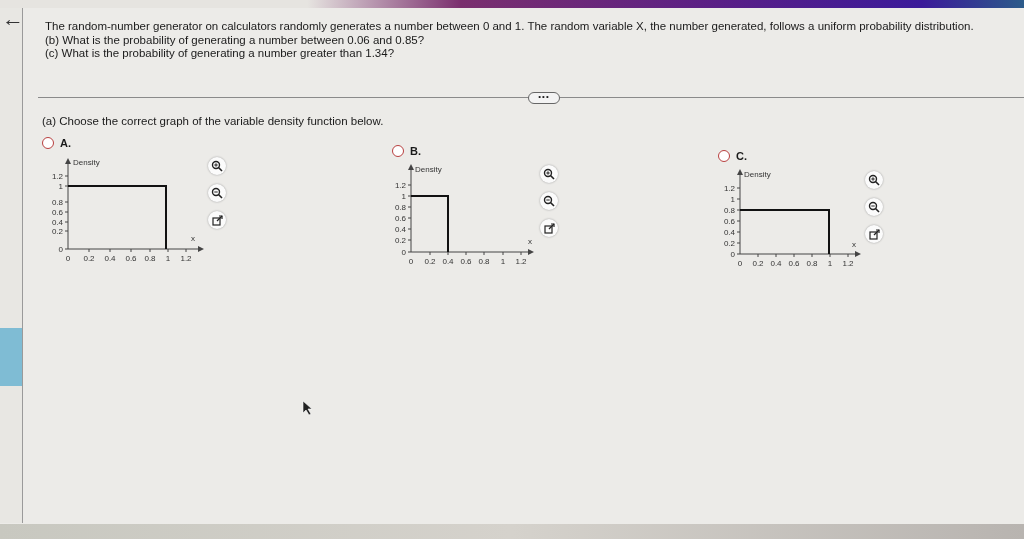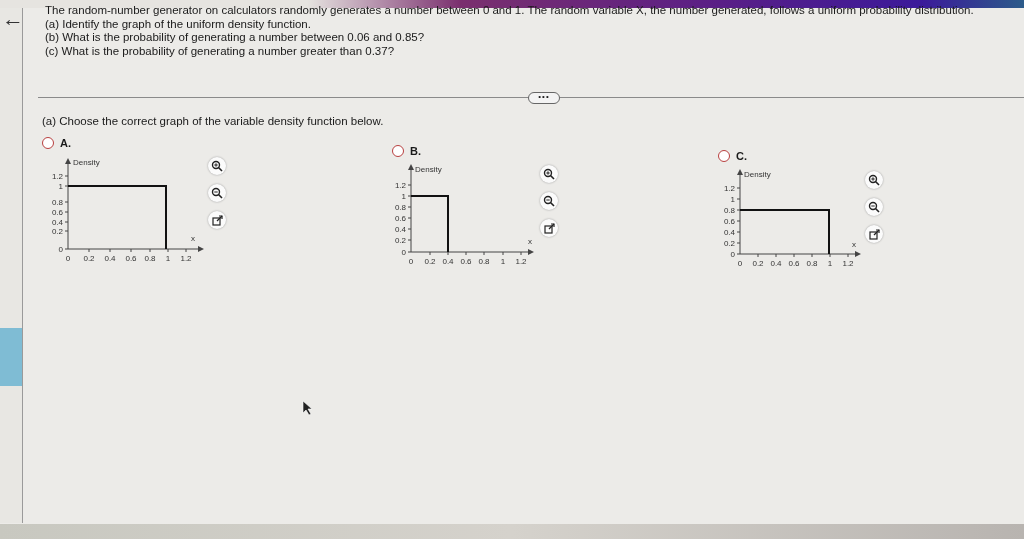--- a/index.html
+++ b/index.html
@@ -1,21 +1,21 @@
 <!DOCTYPE html>
 <html><head>
 <meta charset="utf-8">
 <style>
   html,body{margin:0;padding:0;}
   body{width:1024px;height:539px;overflow:hidden;background:#ecebe8;font-family:"Liberation Sans",sans-serif;color:#1a1a1a;position:relative;}
   .topbar{position:absolute;left:0;top:0;width:1024px;height:8px;background:linear-gradient(90deg,#e6e4e0 0%,#e6e4e0 30%,#7a2f6e 45%,#5a1f86 70%,#3b1a9a 90%,#2b5b8a 100%);}
   .sidebar{position:absolute;left:0;top:8px;width:22px;height:515px;background:#e8e7e3;border-right:1px solid #9a9a9a;}
   .sidebar-accent{position:absolute;left:0;top:320px;width:22px;height:58px;background:#7fbcd4;}
   .back{position:absolute;left:2px;top:8px;font-size:22px;color:#333;line-height:22px;}
-  .problem{position:absolute;left:45px;top:4px;font-size:11.5px;line-height:13.5px;}
+  .problem{position:absolute;left:45px;top:20px;font-size:11.5px;line-height:13.5px;}
   .problem div{white-space:nowrap;}
   .divider{position:absolute;left:38px;right:0;top:97px;height:1px;background:#8a8a8a;}
   .more-btn{position:absolute;left:528px;top:92px;width:30px;height:10px;border:1px solid #666;border-radius:6px;background:#f3f3f3;font-size:8px;line-height:8px;text-align:center;letter-spacing:1px;}
   .prompt{position:absolute;left:42px;top:115px;font-size:11.5px;}
   .opt-label{position:absolute;display:flex;align-items:center;gap:6px;font-size:11px;font-weight:bold;color:#1a1a1a;}
   .radio{width:10px;height:10px;border:1.5px solid #b84040;border-radius:50%;background:#fff;}
   .chart{position:absolute;}
   .chart svg text{font-family:"Liberation Sans",sans-serif;font-size:8px;fill:#333;}
   .tools{position:absolute;display:flex;flex-direction:column;gap:9px;}
   .tool{width:18px;height:18px;border-radius:50%;background:#fbfbfb;box-shadow:0 0 2px #999;display:flex;align-items:center;justify-content:center;}
@@ -26,23 +26,22 @@
 <body>
 
 <div class="topbar"></div>
 <div class="sidebar">
   <div class="sidebar-accent"></div>
 </div>
 <div class="back">←</div>
 
 <div class="problem">
   <div>The random-number generator on calculators randomly generates a number between 0 and 1. The random variable X, the number generated, follows a uniform probability distribution.</div>
-  <div>(a) Identify the graph of the uniform density function.</div>
   <div>(b) What is the probability of generating a number between 0.06 and 0.85?</div>
-  <div>(c) What is the probability of generating a number greater than 0.37?</div>
+  <div>(c) What is the probability of generating a number greater than 1.34?</div>
 </div>
 
 <div class="divider"></div>
 <div class="more-btn">•••</div>
 
 <div class="prompt">(a) Choose the correct graph of the variable density function below.</div>
 
 <div class="opt-label" style="left:42px;top:137px;">
   <span class="radio"></span>
   <span>A.</span>

